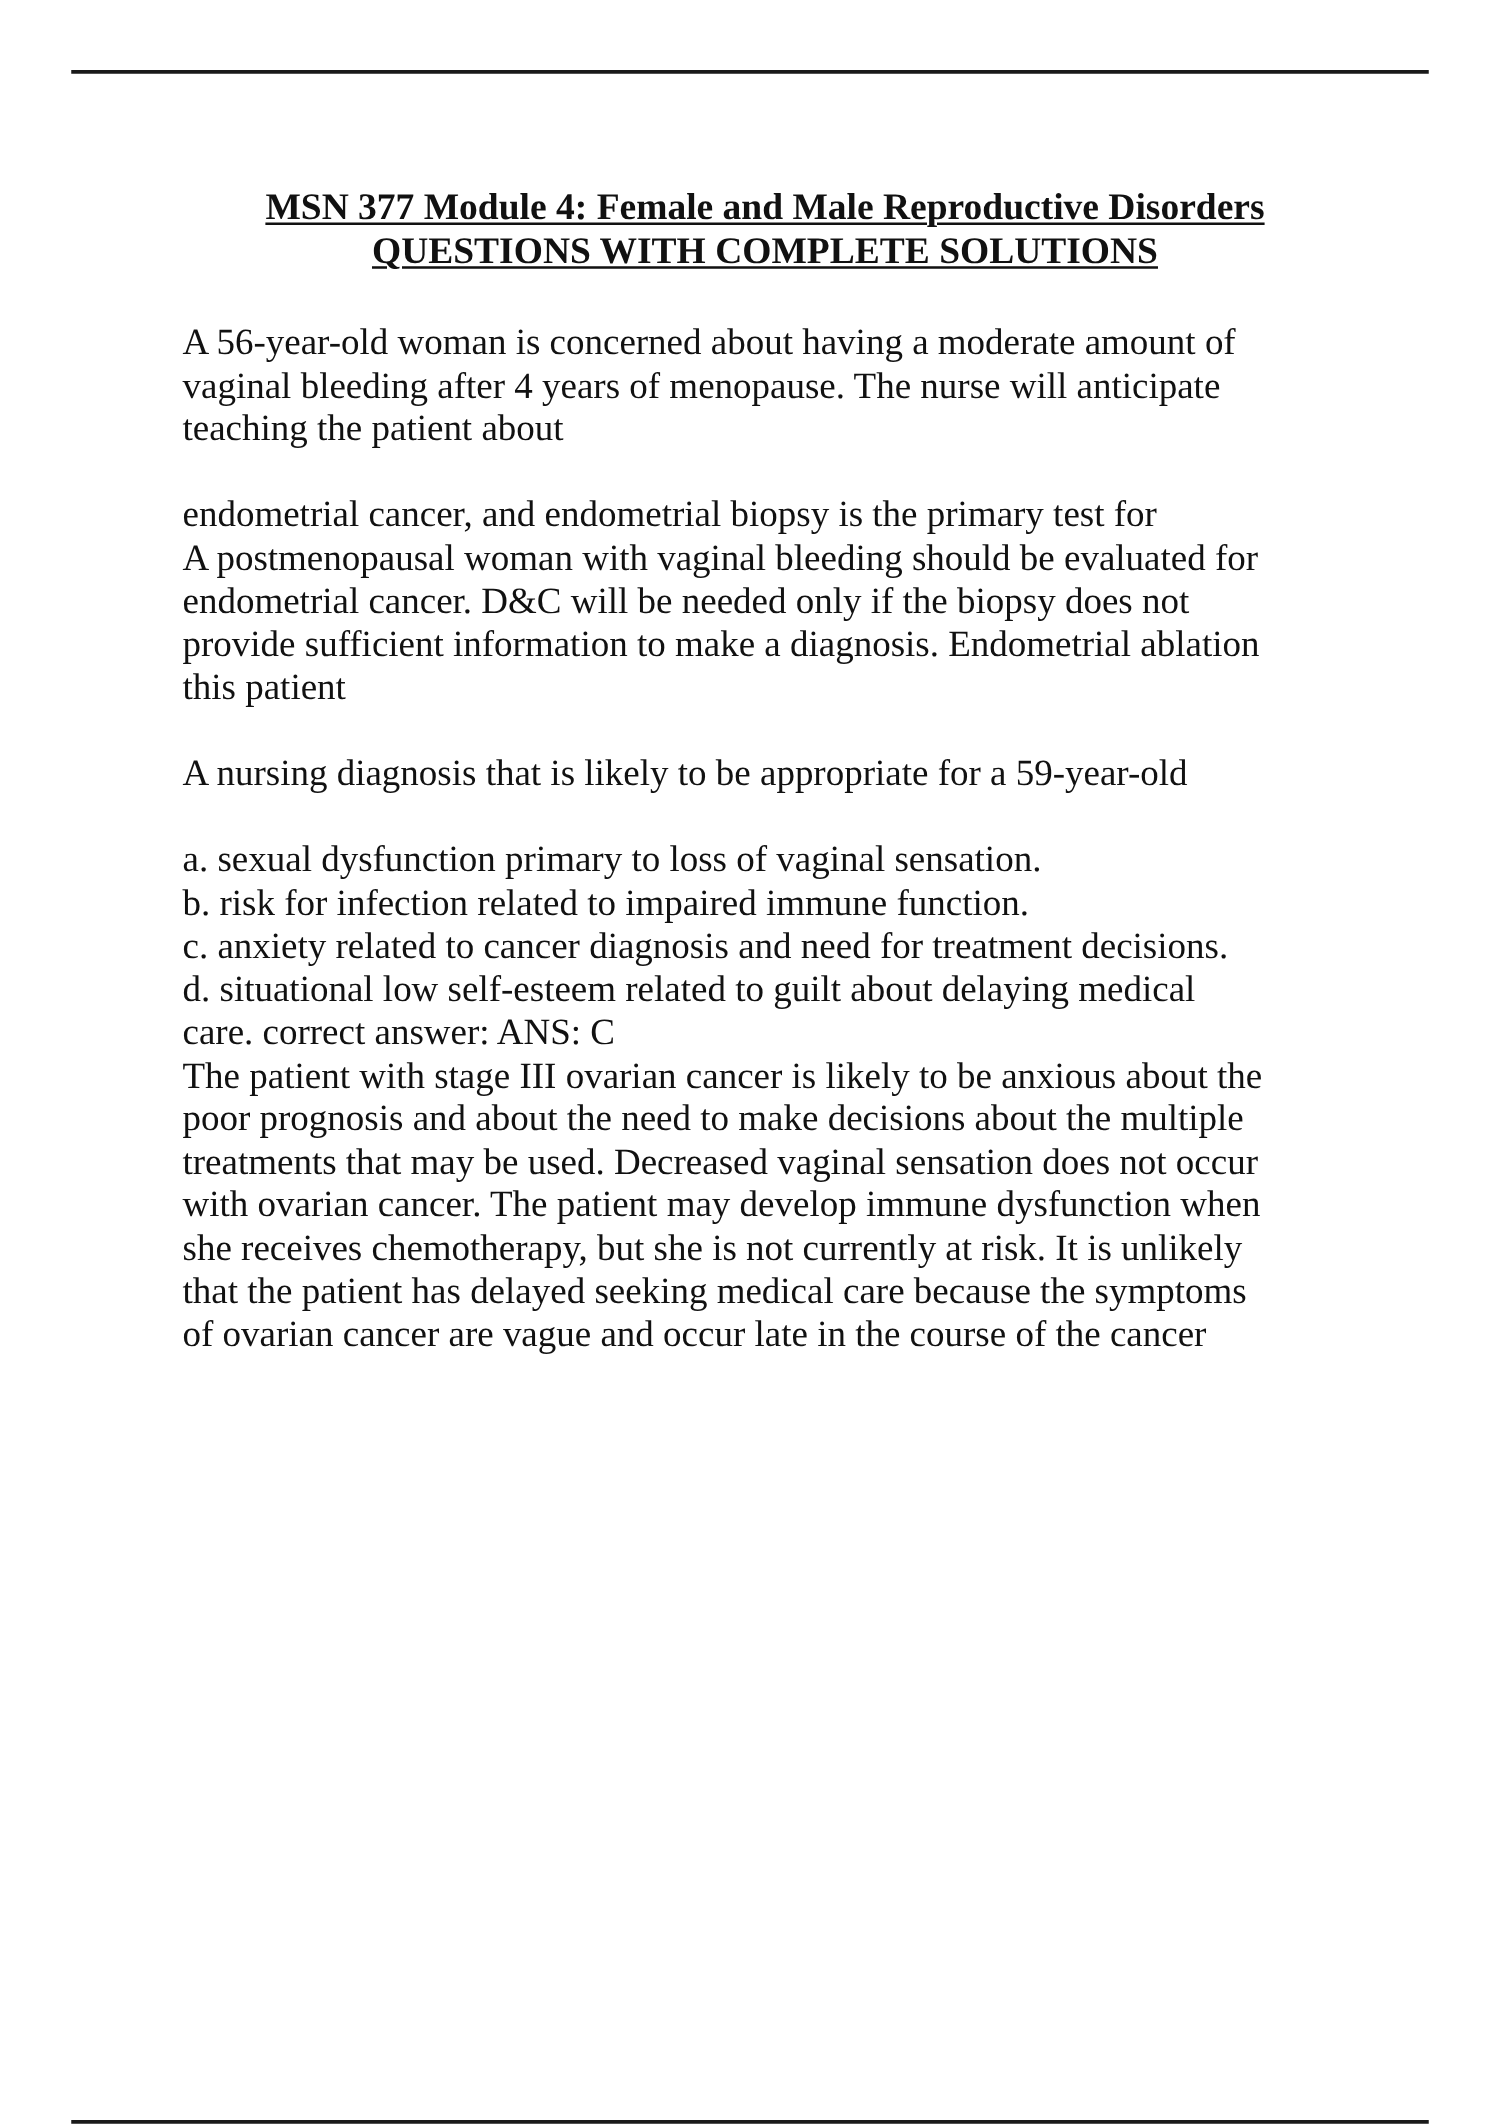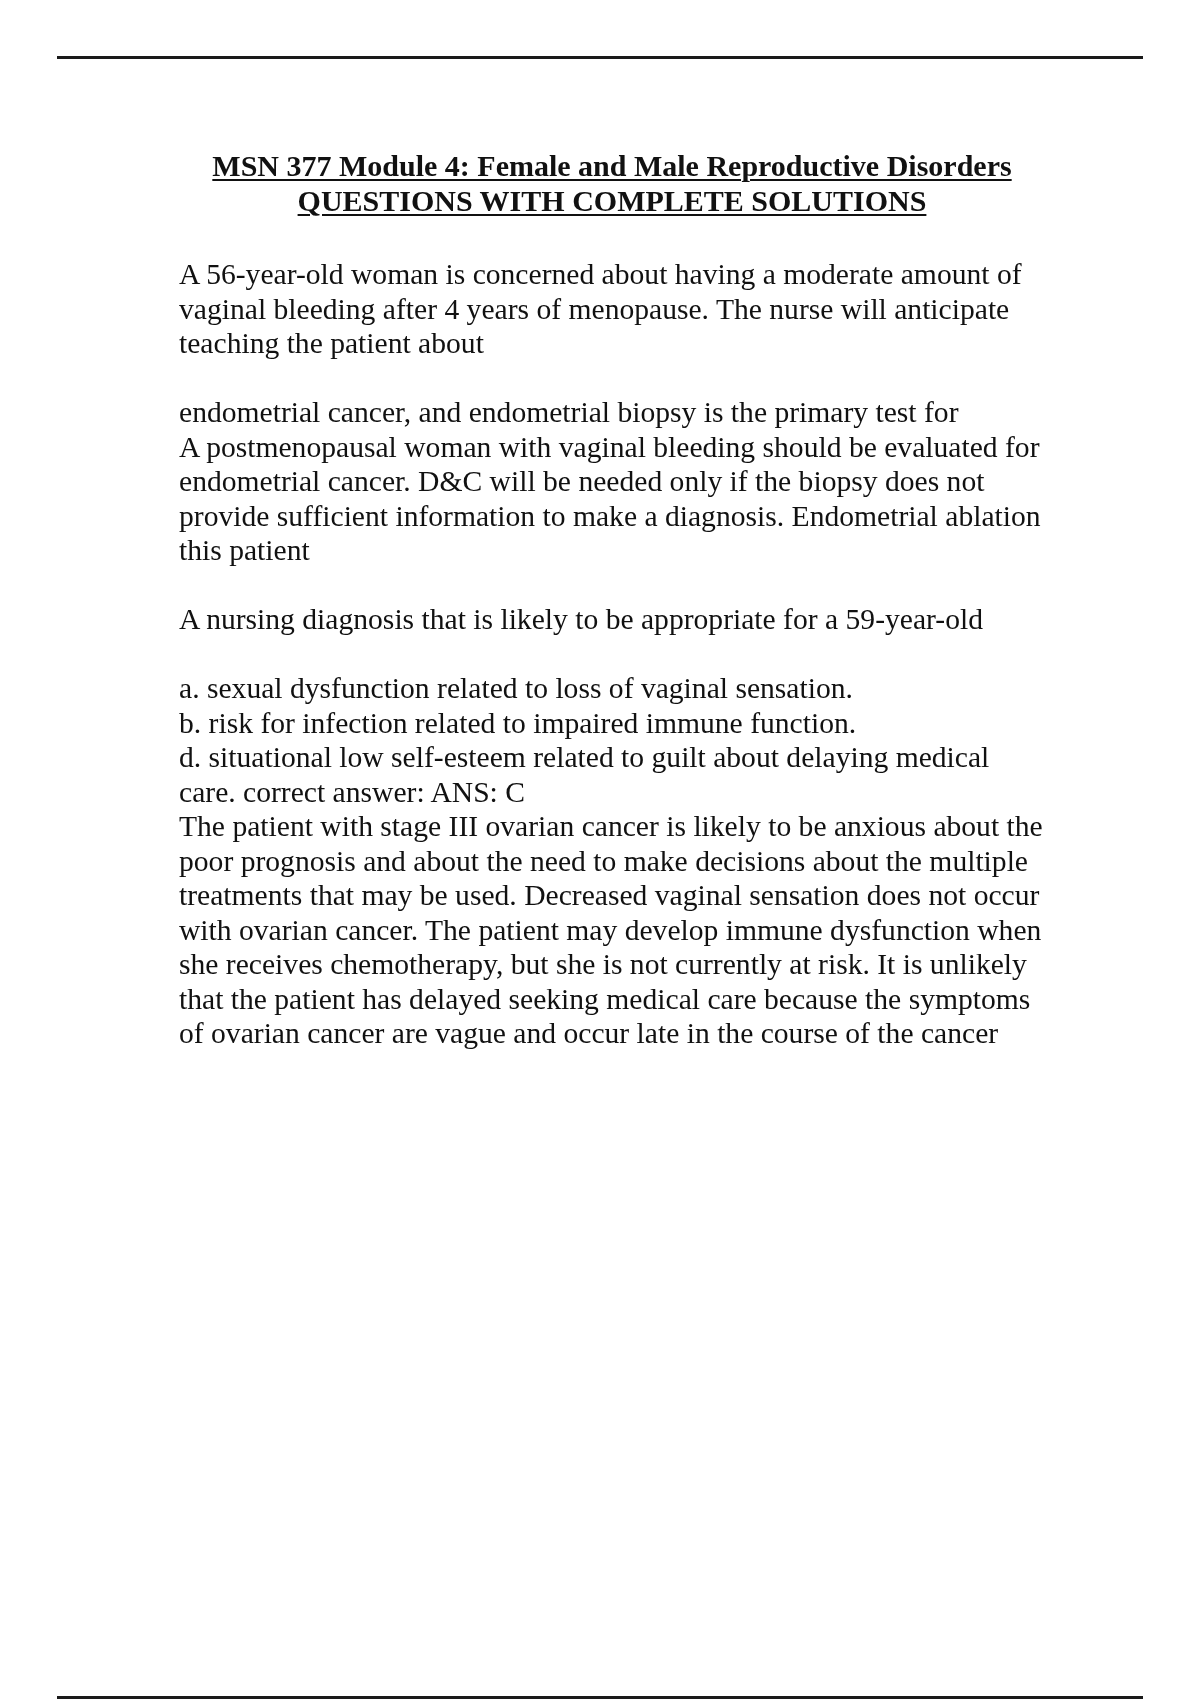--- a/index.html
+++ b/index.html
@@ -8,21 +8,21 @@
     font-family: "Liberation Serif", "DejaVu Serif", serif; color: #111111;
   }
   .rule { position: absolute; left: 57px; width: 1086px; height: 3px; background: #1a1a1a; }
   .rule.top { top: 56px; }
   .rule.bottom { top: 1696px; }
   .title {
     position: absolute; left: 0; width: 1200px; top: 148px;
     text-align: center; font-weight: bold; font-size: 30px; line-height: 35px; padding-left: 12px;
   }
   .title span { display: block; text-decoration: underline; text-underline-offset: 3px; text-decoration-thickness: 2px; }
-  .body { position: absolute; left: 146px; top: 257px; width: 1000px; font-size: 29.6px; line-height: 34.5px; margin-left: 33px; }
+  .body { position: absolute; left: 146px; top: 257px; width: 1000px; font-size: 29.6px; line-height: 34.5px; }
   .line { display: block; white-space: nowrap; height: 34.5px; }
   .gap { display: block; height: 34.5px; }
 </style>
 </head>
 <body>
 
 <div class="rule top"></div>
 
 <div class="title">
   <span>MSN 377 Module 4: Female and Male Reproductive Disorders</span>
@@ -48,22 +48,23 @@
   </div>
 
   <span class="gap"></span>
 
   <div>
     <div>
       <span class="line">A nursing diagnosis that is likely to be appropriate for a 59-year-old</span>
     </div>
     <span class="gap"></span>
     <div>
-      <span class="line">a. sexual dysfunction related to loss of vaginal sensation.</span>
+      <span class="line">a. sexual dysfunction primary to loss of vaginal sensation.</span>
       <span class="line">b. risk for infection related to impaired immune function.</span>
+      <span class="line">c. anxiety related to cancer diagnosis and need for treatment decisions.</span>
       <span class="line">d. situational low self-esteem related to guilt about delaying medical</span>
       <span class="line">care. correct answer:  ANS: C</span>
     </div>
     <div>
       <span class="line">The patient with stage III ovarian cancer is likely to be anxious about the</span>
       <span class="line">poor prognosis and about the need to make decisions about the multiple</span>
       <span class="line">treatments that may be used. Decreased vaginal sensation does not occur</span>
       <span class="line">with ovarian cancer. The patient may develop immune dysfunction when</span>
       <span class="line">she receives chemotherapy, but she is not currently at risk. It is unlikely</span>
       <span class="line">that the patient has delayed seeking medical care because the symptoms</span>

